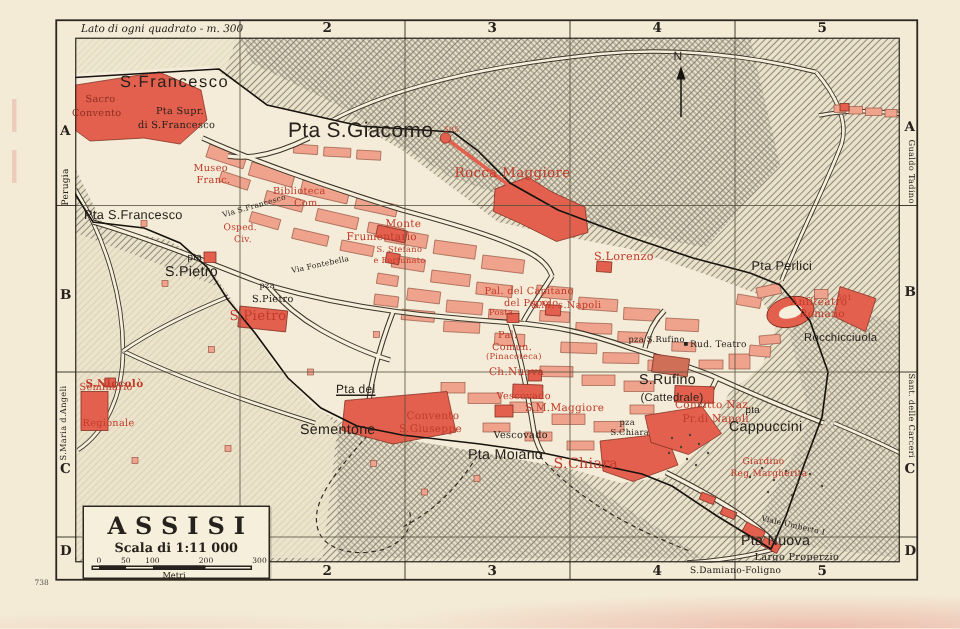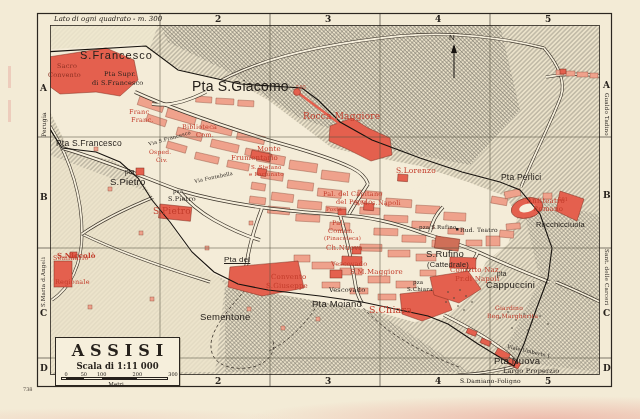--- a/index.html
+++ b/index.html
@@ -310,21 +310,21 @@
 
   <div id="labelslayer">
       <span class="lbl c-black f-sans" style="left: 80px; top: 50px; font-size: 11px; letter-spacing: 1px;">S.Francesco</span>
       <span class="lbl c-darkred" style="left: 57px; top: 63px; font-size: 6.5px;">Sacro</span>
       <span class="lbl c-darkred" style="left: 48px; top: 72px; font-size: 6.5px;">Convento</span>
       <span class="lbl c-black" style="left: 104px; top: 71px; font-size: 6.5px;">Pta Supr.</span>
       <span class="lbl c-black" style="left: 92px; top: 80px; font-size: 6.5px;">di S.Francesco</span>
       <span class="lbl c-black f-sans" style="left: 192px; top: 79px; font-size: 14px;">Pta S.Giacomo</span>
       <span class="lbl c-red" style="left: 296px; top: 85px; font-size: 5px;">505</span>
       <span class="lbl c-red" style="left: 303px; top: 112px; font-size: 9px;">Rocca Maggiore</span>
-      <span class="lbl c-red" style="left: 129px; top: 109px; font-size: 6.5px;">Franc</span>
+      <span class="lbl c-red" style="left: 129px; top: 109px; font-size: 6.5px;">Museo</span>
       <span class="lbl c-red" style="left: 131px; top: 117px; font-size: 6.5px;">Franc.</span>
       <span class="lbl c-red" style="left: 182px; top: 124px; font-size: 6.5px;">Biblioteca</span>
       <span class="lbl c-red" style="left: 196px; top: 132px; font-size: 6.5px;">Com.</span>
       <span class="lbl c-black f-sans" style="left: 56px; top: 139px; font-size: 8.5px;">Pta S.Francesco</span>
       <span class="lbl c-black" style="left: 148px; top: 142px; font-size: 5px; transform: rotate(-16deg);">Via S.Francesco</span>
       <span class="lbl c-red" style="left: 149px; top: 149px; font-size: 6px;">Osped.</span>
       <span class="lbl c-red" style="left: 156px; top: 157px; font-size: 6px;">Civ.</span>
       <span class="lbl c-red" style="left: 243px; top: 146px; font-size: 7px; margin-left: 14px;">Monte</span>
       <span class="lbl c-red" style="left: 231px; top: 155px; font-size: 7px;">Frumentario</span>
       <span class="lbl c-red" style="left: 251px; top: 165px; font-size: 5.5px;">S. Stefano</span>
@@ -358,21 +358,21 @@
       <span class="lbl c-red" style="left: 450px; top: 267px; font-size: 7px;">Convitto Naz.</span>
       <span class="lbl c-red" style="left: 455px; top: 276px; font-size: 7px;">Pr.di Napoli</span>
       <span class="lbl c-red" style="left: 350px; top: 269px; font-size: 7px;">S.M.Maggiore</span>
       <span class="lbl c-black f-sans" style="left: 497px; top: 271px; font-size: 6.5px;">pta</span>
       <span class="lbl c-black f-sans" style="left: 486px; top: 280px; font-size: 9.5px;">Cappuccini</span>
       <span class="lbl c-red" style="left: 53px; top: 255px; font-size: 6.5px; text-align: right;">Seminario</span>
       <span class="lbl c-red" style="left: 55px; top: 279px; font-size: 6.5px;">Regionale</span>
       <span class="lbl c-red" style="left: 271px; top: 274px; font-size: 7px;">Convento</span>
       <span class="lbl c-red" style="left: 266px; top: 283px; font-size: 7px;">S.Giuseppe</span>
       <span class="lbl c-black f-sans" style="left: 224px; top: 256px; font-size: 8px; text-decoration: underline;">Pta del</span>
-      <span class="lbl c-black f-sans" style="left: 200px; top: 282px; font-size: 9.5px; margin-top: 30px;">Sementone</span>
+      <span class="lbl c-black f-sans" style="left: 200px; top: 282px; font-size: 9.5px;">Sementone</span>
       <span class="lbl c-black" style="left: 329px; top: 287px; font-size: 6.5px;">Vescovado</span>
       <span class="lbl c-black" style="left: 413px; top: 280px; font-size: 5.5px;">pza</span>
       <span class="lbl c-black" style="left: 407px; top: 287px; font-size: 5.5px;">S.Chiara</span>
       <span class="lbl c-black f-sans" style="left: 312px; top: 299px; font-size: 9.5px;">Pta Moiano</span>
       <span class="lbl c-red" style="left: 369px; top: 305px; font-size: 9.5px;">S.Chiara</span>
       <span class="lbl c-red" style="left: 495px; top: 305px; font-size: 6px;">Giardino</span>
       <span class="lbl c-red" style="left: 487px; top: 313px; font-size: 6px;">Reg.Margherita</span>
       <span class="lbl c-black" style="left: 508px; top: 344px; font-size: 5px; transform: rotate(13deg);">Viale Umberto I</span>
       <span class="lbl c-black f-sans" style="left: 494px; top: 356px; font-size: 9.5px;">Pta Nuova</span>
       <span class="lbl c-black" style="left: 503px; top: 368px; font-size: 6.5px;">Largo Properzio</span>

